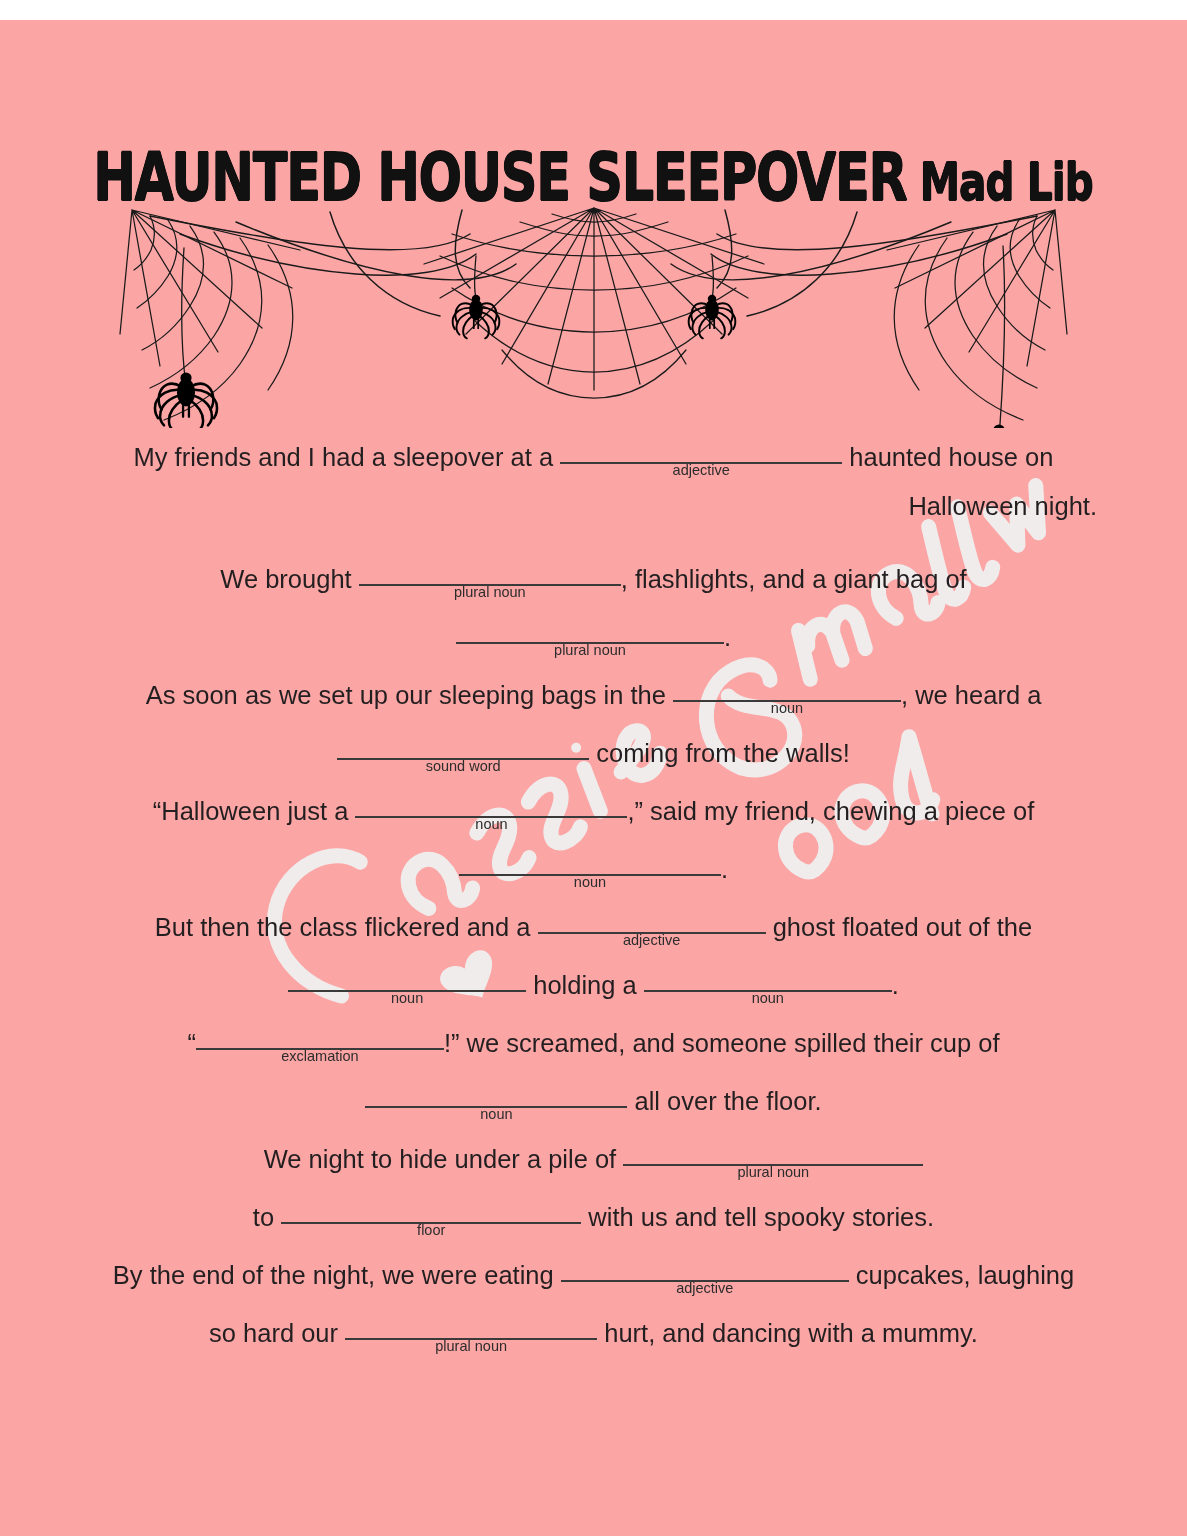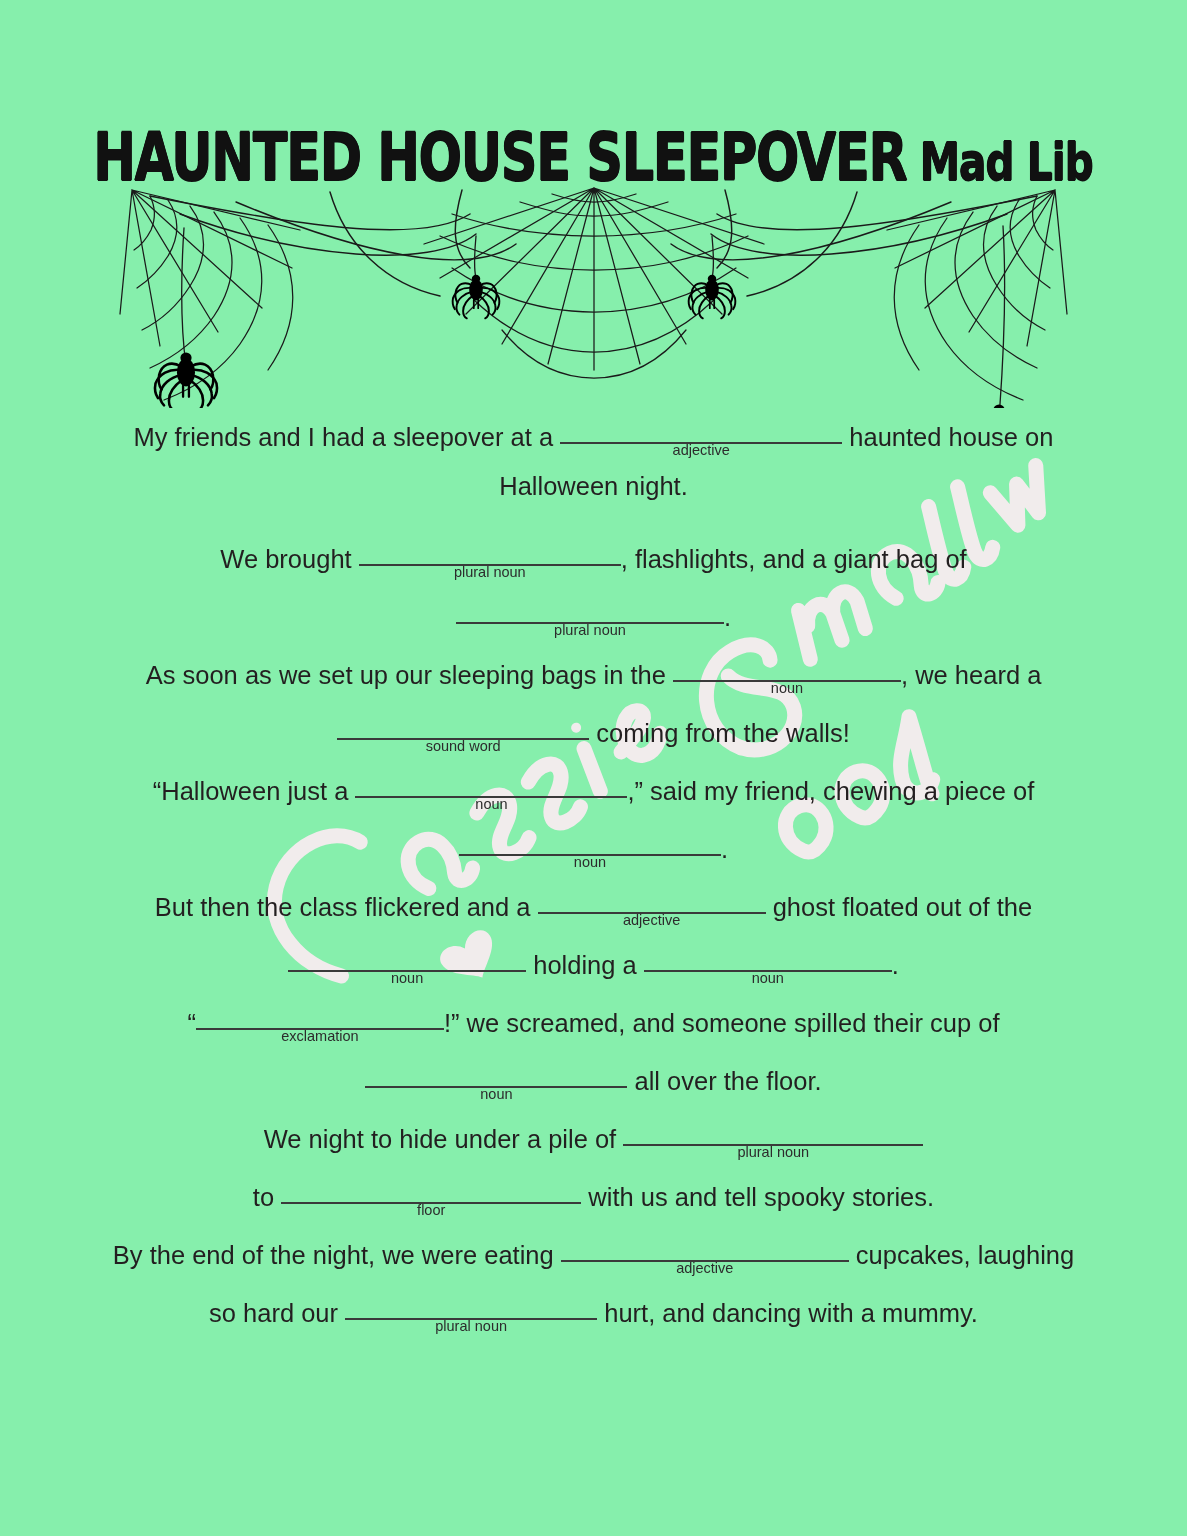--- a/index.html
+++ b/index.html
@@ -14,21 +14,22 @@
     position: relative;
     overflow: hidden;
     font-family: "Liberation Sans", sans-serif;
     color: #231f20;
   }
 
   
   .page {
     position: absolute;
     inset: 0;
-    background: #86efac;
+    background: #fca5a5;
+    margin-top: 20px;
   }
 
   
   .watermark {
     position: absolute;
     left: 60px;
     top: 380px;
     width: 1060px;
     height: 660px;
     pointer-events: none;
@@ -280,21 +281,21 @@
         <use href="#spiderGlyph"></use>
       </g>
   </svg>
 
   <div class="title-wrap">
     <span class="title"><span>HAUNTED HOUSE SLEEPOVER</span><span class="sm"> </span><span class="sm">Mad Lib</span></span>
   </div>
 
   <div class="body" id="madlib-body">
       <div class="line" style="height: 58px;"><span class="txt">My friends and I had a sleepover at a </span><span class="blank" style="width: 282px;"><span class="rule"></span><span class="label">adjective</span></span><span class="txt"> haunted house on</span></div>
-      <div class="line" style="height: 58px;"><span class="txt">Halloween night.</span></div>
+      <div class="line" style="height: 58px; text-align: right;"><span class="txt">Halloween night.</span></div>
       <div class="line" style="height: 58px; margin-top: 6px;"><span class="txt">We brought </span><span class="blank" style="width: 262px;"><span class="rule"></span><span class="label">plural noun</span></span><span class="txt">, flashlights, and a giant bag of</span></div>
       <div class="line" style="height: 58px;"><span class="blank" style="width: 268px;"><span class="rule"></span><span class="label">plural noun</span></span><span class="txt">.</span></div>
       <div class="line" style="height: 58px;"><span class="txt">As soon as we set up our sleeping bags in the </span><span class="blank" style="width: 228px;"><span class="rule"></span><span class="label">noun</span></span><span class="txt">, we heard a</span></div>
       <div class="line" style="height: 58px;"><span class="blank" style="width: 252px;"><span class="rule"></span><span class="label">sound word</span></span><span class="txt"> coming from the walls!</span></div>
       <div class="line" style="height: 58px;"><span class="txt">“Halloween just a </span><span class="blank" style="width: 272px;"><span class="rule"></span><span class="label">noun</span></span><span class="txt">,” said my friend, chewing a piece of</span></div>
       <div class="line" style="height: 58px;"><span class="blank" style="width: 262px;"><span class="rule"></span><span class="label">noun</span></span><span class="txt">.</span></div>
       <div class="line" style="height: 58px;"><span class="txt">But then the class flickered and a </span><span class="blank" style="width: 228px;"><span class="rule"></span><span class="label">adjective</span></span><span class="txt"> ghost floated out of the</span></div>
       <div class="line" style="height: 58px;"><span class="blank" style="width: 238px;"><span class="rule"></span><span class="label">noun</span></span><span class="txt"> holding a </span><span class="blank" style="width: 248px;"><span class="rule"></span><span class="label">noun</span></span><span class="txt">.</span></div>
       <div class="line" style="height: 58px;"><span class="txt">“</span><span class="blank" style="width: 248px;"><span class="rule"></span><span class="label">exclamation</span></span><span class="txt">!” we screamed, and someone spilled their cup of</span></div>
       <div class="line" style="height: 58px;"><span class="blank" style="width: 262px;"><span class="rule"></span><span class="label">noun</span></span><span class="txt"> all over the floor.</span></div>

